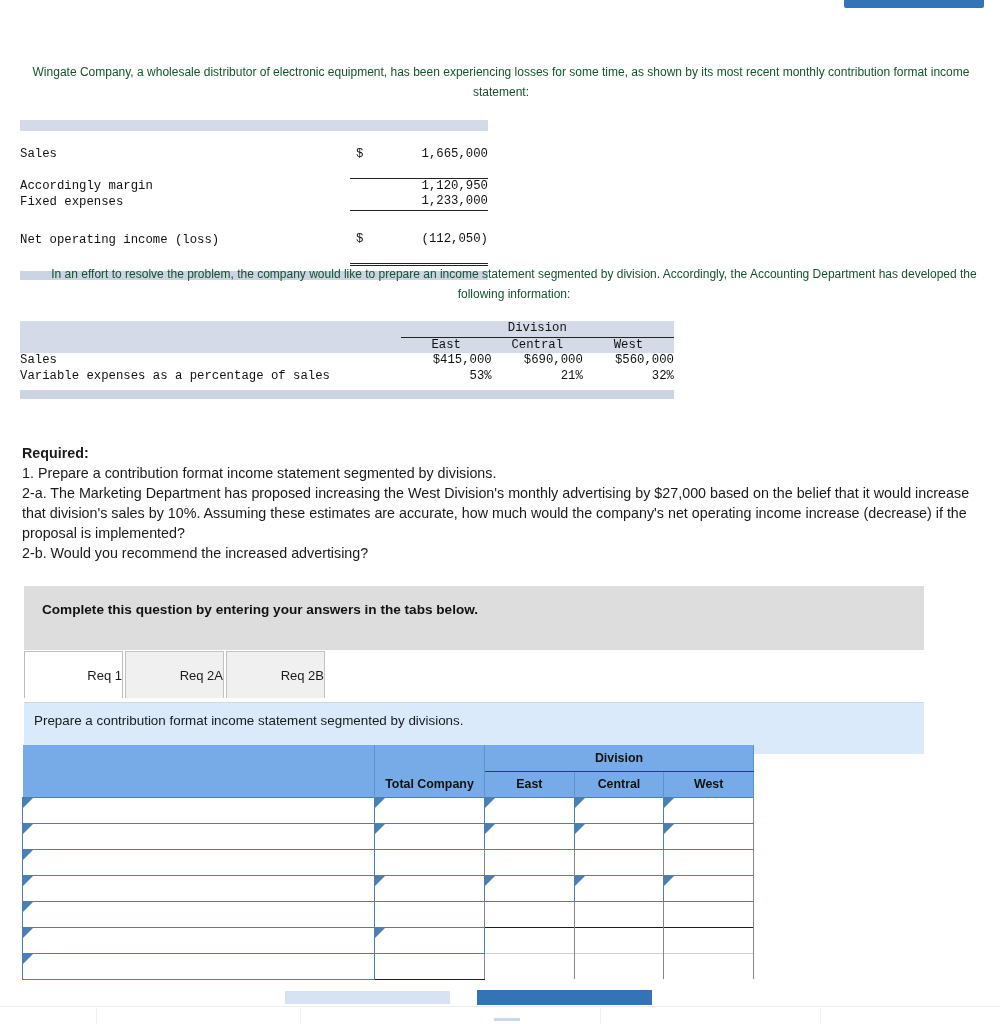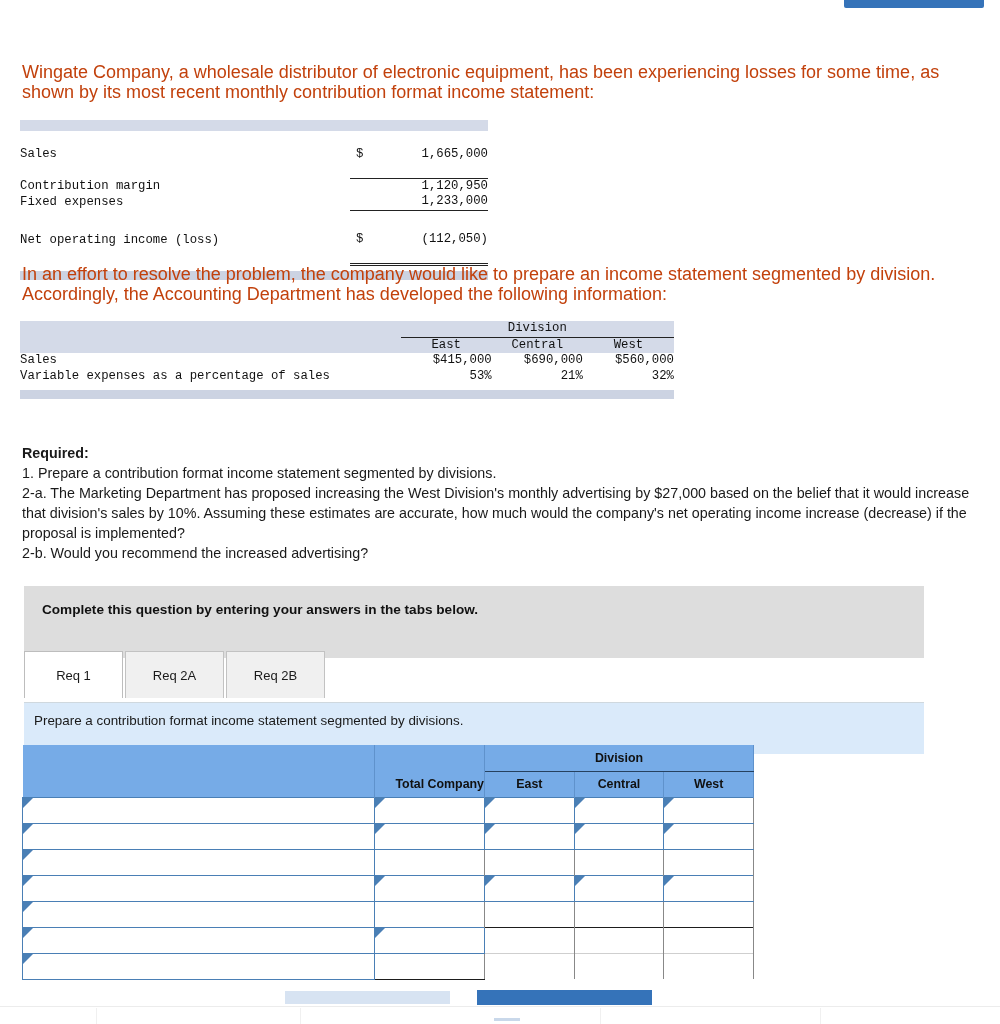--- a/index.html
+++ b/index.html
@@ -26,25 +26,26 @@
     font-size: 15.5px; font-weight: bold;
     letter-spacing: -0.1px;
     color: #111111;
     white-space: nowrap;
   }
 
   
   .para {
     position: absolute; left: 22px;
     width: 958px;
-    font-size: 18px; line-height: 20px;
-    color: #c2410c;
+    font-size: 12px; line-height: 20px;
+    color: #14532d;
+    text-align: center;
   }
   .para-intro { top: 62px; }
-  .para-mid   { top: 264px; }
+  .para-mid   { top: 264px; margin-left: 13px; }
 
   
   .acct-table {
     position: absolute;
     font-family: "Liberation Mono", monospace;
     font-size: 12.3px;
     line-height: 15.6px;
     color: #111;
     border-collapse: collapse;
   }
@@ -75,39 +76,39 @@
   .required-block {
     position: absolute; left: 22px; top: 443px;
     width: 958px;
     font-size: 14.3px; line-height: 20.1px;
   }
   .required-label { font-weight: bold; }
 
   
   .grey-banner {
     position: absolute; left: 24px; top: 586px;
-    width: 900px; height: 72px;
+    width: 900px; height: 64px;
     background: #dddddd;
   }
   .grey-banner-text {
     position: absolute; left: 18px; top: 16px;
     font-size: 13.6px; font-weight: bold; color: #111;
   }
 
   
   .tabbar {
     position: absolute; left: 24px; top: 650px;
     height: 48px; display: flex; align-items: flex-end;
   }
   .tab {
     width: 99px; height: 47px;
     border: 1px solid #c2c2c2;
     border-bottom: none;
     background: #f0f0f0;
-    display: flex; align-items: center; justify-content: center;
+    display: flex; align-items: center; justify-content: flex-end;
     font-size: 13px; color: #1a1a1a;
     margin-right: 2px;
   }
   .tab.active { background: #ffffff; border-color: #bdbdbd; }
 
   
   .req-strip {
     position: absolute; left: 24px; top: 702px;
     width: 900px; height: 52px;
     background: #daeafa;
@@ -147,21 +148,21 @@
     width: 0; height: 0;
     border-top: 5px solid #4a7fb5;
     border-bottom: 5px solid transparent;
     border-left: 5px solid #4a7fb5;
     border-right: 5px solid transparent;
   }
   .rule-top-dark { border-top: 1px solid #1d1d1d; }
   .rule-top-light { border-top: 1px solid #cfcfcf; }
   .rule-bot-dark { border-bottom: 1px solid #1d1d1d; }
   .label-cell-wide { width: 352px; }
-  .col-total { width: 110px; text-align: right; }
+  .col-total { width: 110px; }
   .col-div { width: 90px; }
 
   
   .btn-prev {
     position: absolute; left: 285px; top: 991px;
     width: 165px; height: 13px;
     background: #d7e3f2;
   }
   .btn-next {
     position: absolute; left: 477px; top: 990px;
@@ -197,21 +198,21 @@
       <td class="capbar lblcol"></td>
       <td class="capbar numcol"></td>
     </tr>
     <tr>
       <td class="lbl lblcol">Sales</td>
       <td class="num numcol num-dollar">
         <span class="dollar">$</span><span>1,665,000</span>
       </td>
     </tr>
     <tr>
-      <td class="lbl lblcol">Contribution margin</td>
+      <td class="lbl lblcol">Accordingly margin</td>
       <td class="num numcol t-top">1,120,950</td>
     </tr>
     <tr>
       <td class="lbl lblcol">Fixed expenses</td>
       <td class="num numcol">1,233,000</td>
     </tr>
     <tr class="sp-row">
           <td></td>
           <td class="t-top"></td>
         </tr>

